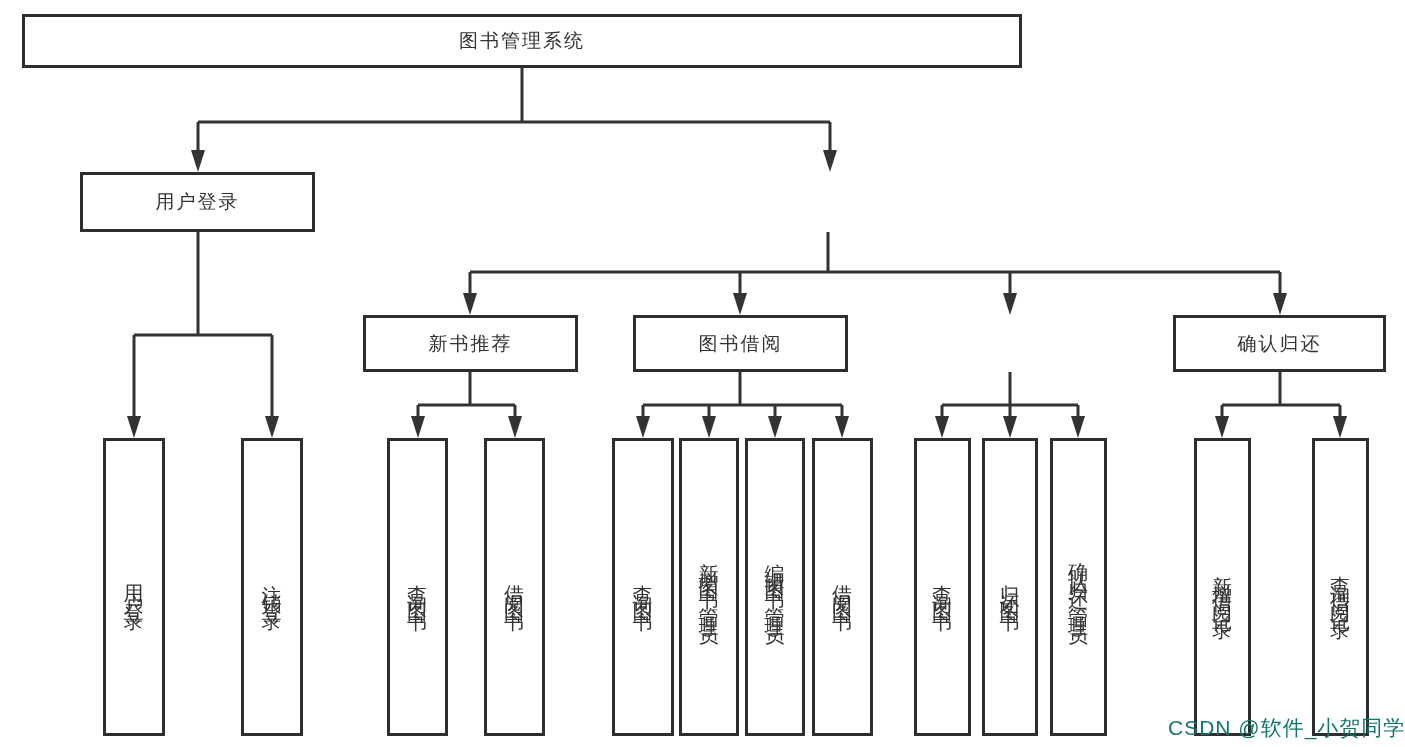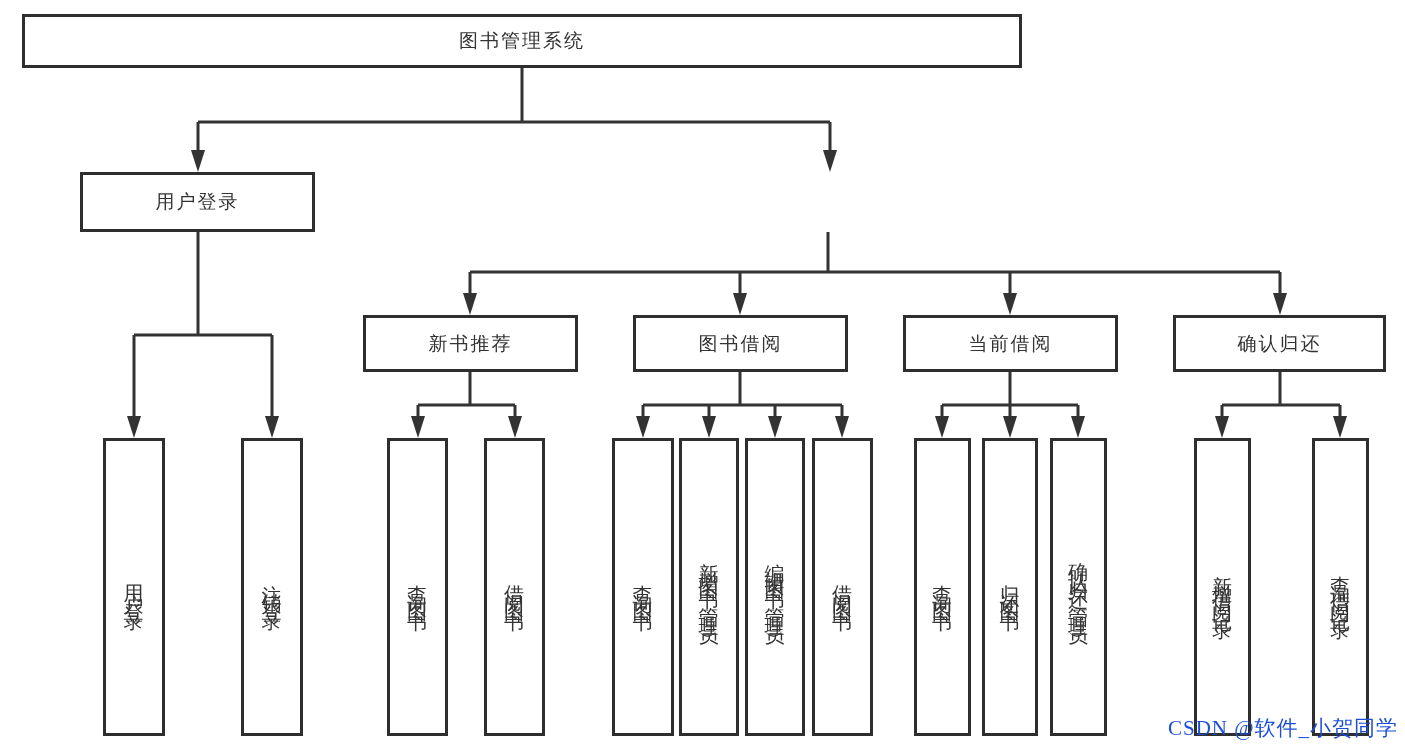--- a/index.html
+++ b/index.html
@@ -5,21 +5,21 @@
   html, body {
     margin: 0;
     padding: 0;
     background: #ffffff;
   }
   .canvas {
     position: relative;
     width: 1405px;
     height: 747px;
     background: #ffffff;
-    font-family: Liberation Serif, serif;
+    font-family: Liberation Sans, sans-serif;
     color: #333333;
     overflow: hidden;
   }
   svg.wires {
     position: absolute;
     left: 0;
     top: 0;
   }
   .box {
     position: absolute;
@@ -41,21 +41,21 @@
     font-size: 20px;
     letter-spacing: 9px;
     line-height: 1;
   }
   .watermark {
     position: absolute;
     left: 1168px;
     top: 714px;
     font-size: 21px;
     letter-spacing: 1px;
-    color: #1d4ed8;
+    color: #0f766e;
     white-space: nowrap;
     z-index: 5;
   }
 </style>
 </head>
 <body>
 
 <div class="canvas">
 
   <svg class="wires" width="1405" height="747" viewBox="0 0 1405 747">
@@ -97,21 +97,20 @@
       <polygon points="1333,416 1347,416 1340,438"></polygon>
     </g>
   </svg>
 
   <div class="box h" style="left:22px; top:14px; width:1000px; height:54px;">图书管理系统</div>
 
   <div class="box h" style="left:80px; top:172px; width:235px; height:60px;">用户登录</div>
 
   <div class="box h" style="left:363px; top:315px; width:215px; height:57px;">新书推荐</div>
   <div class="box h" style="left:633px; top:315px; width:215px; height:57px;">图书借阅</div>
-  <div class="box h" style="left:903px; top:315px; width:215px; height:57px;">当前借阅</div>
   <div class="box h" style="left:1173px; top:315px; width:213px; height:57px;">确认归还</div>
 
   <div class="box v" style="left:103px; top:438px; width:62px; height:298px;">用户登录</div>
   <div class="box v" style="left:241px; top:438px; width:62px; height:298px;">注销登录</div>
 
   <div class="box v" style="left:387px; top:438px; width:61px; height:298px;">查询图书</div>
   <div class="box v" style="left:484px; top:438px; width:61px; height:298px;">借阅图书</div>
 
   <div class="box v" style="left:612px; top:438px; width:62px; height:298px;">查询图书</div>
   <div class="box v" style="left:679px; top:438px; width:60px; height:298px;">新增图书（管理员）</div>

